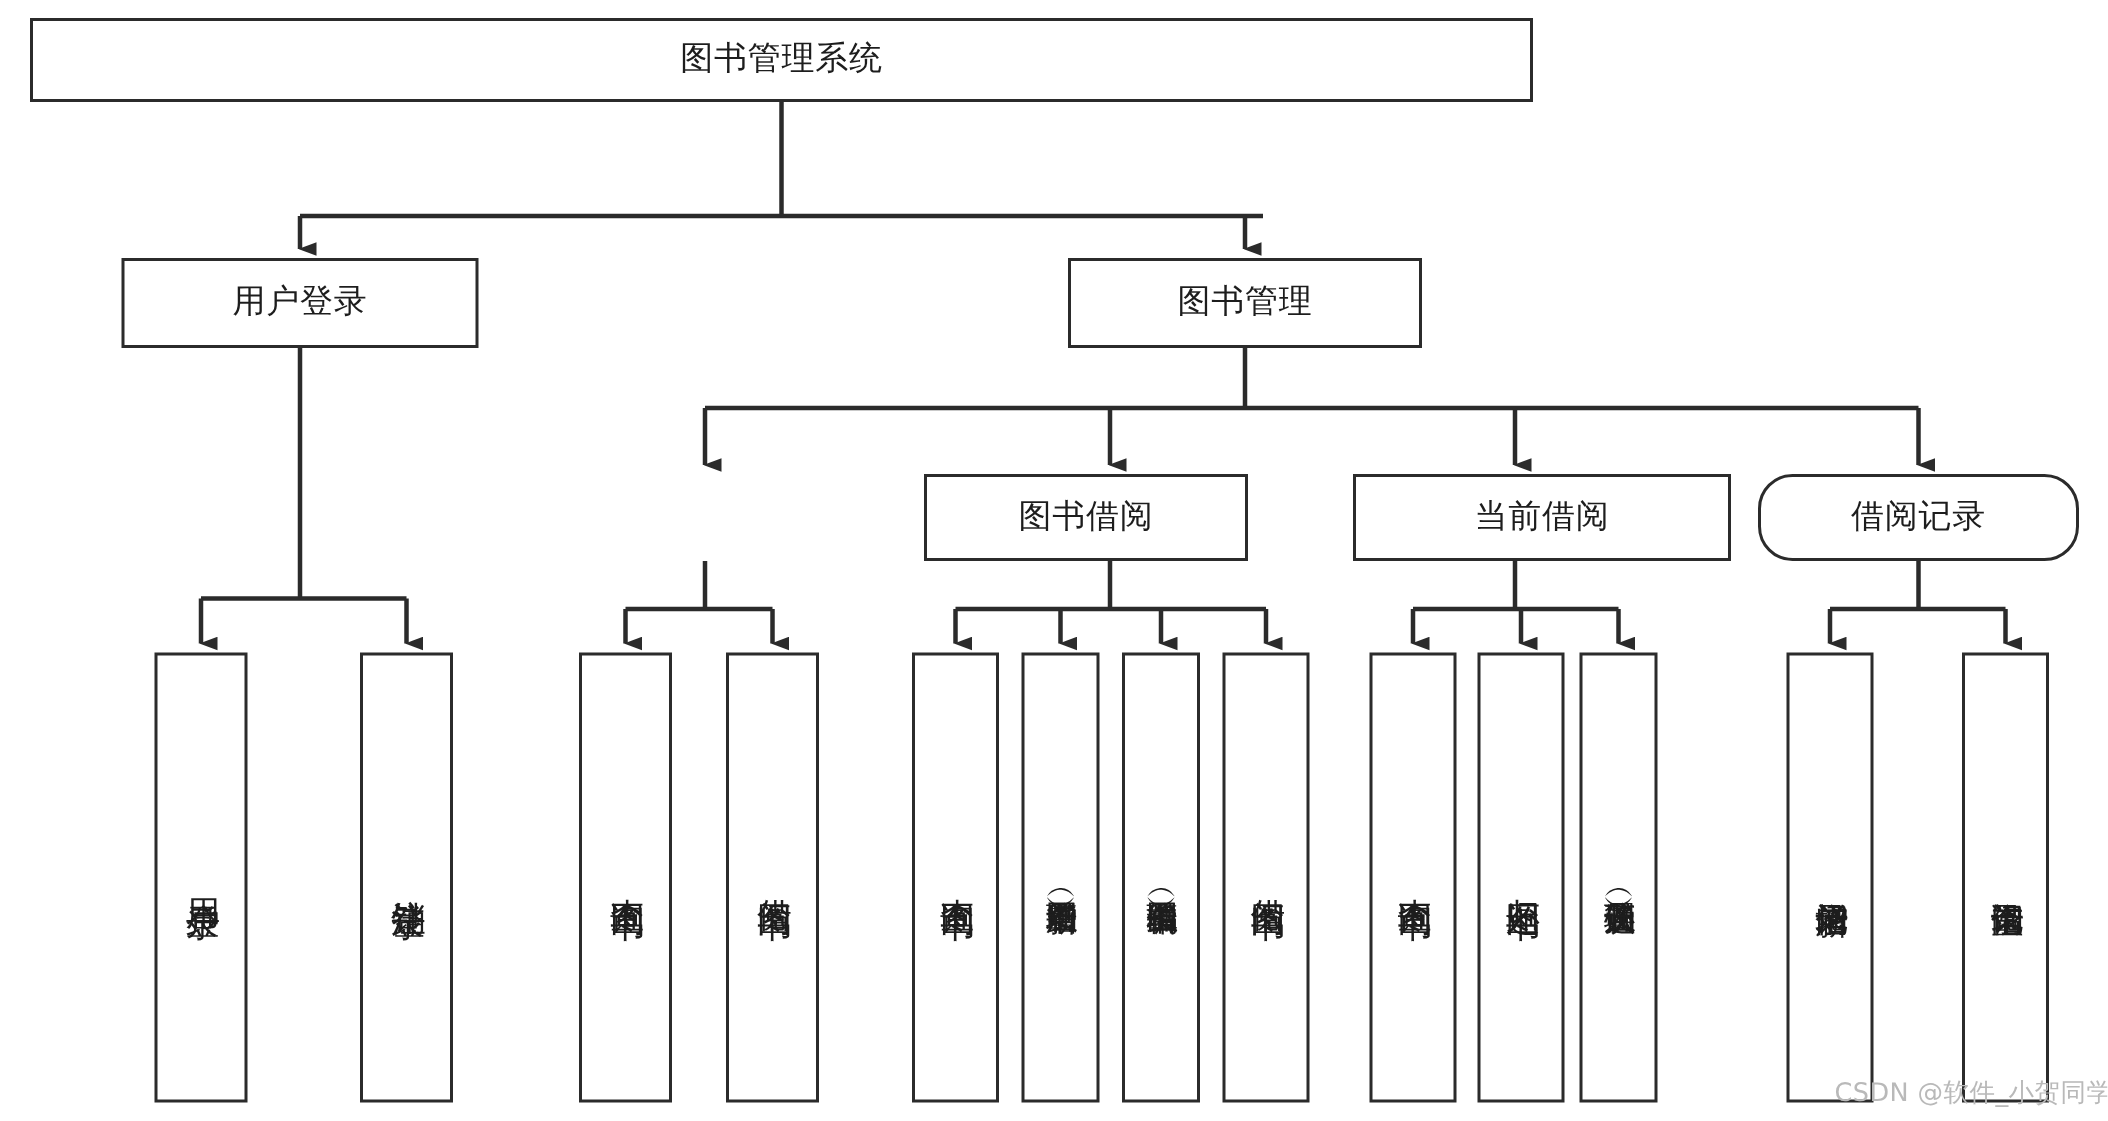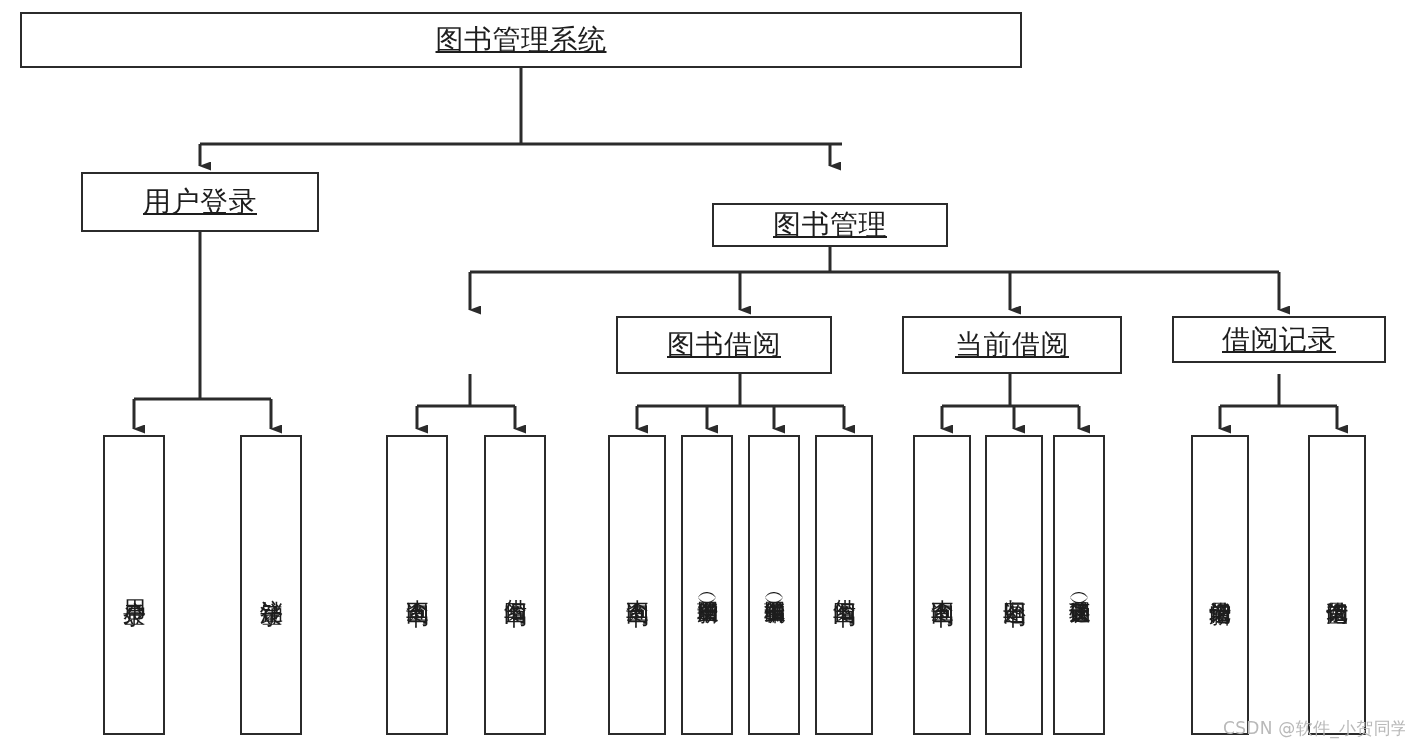--- a/index.html
+++ b/index.html
@@ -35,22 +35,21 @@
     overflow: hidden;
   }
   .node-label {
     color: #1d1d1d;
     line-height: 1.12;
     text-align: center;
     white-space: pre-wrap;
     letter-spacing: 0.5px;
   }
   .node-label.horizontal {
-    font-size: 28px;
-    text-decoration: underline;
+    font-size: 22px;
   }
   .node-label.vertical {
     writing-mode: vertical-rl;
     text-orientation: upright;
     font-size: 23px;
     letter-spacing: 2px;
   }
   .watermark {
     position: absolute;
     color: #b9b9b9;
@@ -127,31 +126,31 @@
     </g>
   </svg>
 
   <div class="node-box" style="left:20px; top:12px; width:1002px; height:56px;">
     <span class="node-label horizontal">图书管理系统</span>
   </div>
 
   <div class="node-box" style="left:81px; top:172px; width:238px; height:60px;">
     <span class="node-label horizontal">用户登录</span>
   </div>
-  <div class="node-box" style="left:712px; top:172px; width:236px; height:44px;margin-top:31px;">
+  <div class="node-box" style="left:712px; top:172px; width:236px; height:60px;">
     <span class="node-label horizontal">图书管理</span>
   </div>
 
   <div class="node-box" style="left:616px; top:316px; width:216px; height:58px;">
     <span class="node-label horizontal">图书借阅</span>
   </div>
-  <div class="node-box" style="left:902px; top:316px; width:220px; height:58px;">
+  <div class="node-box" style="left:902px; top:316px; width:252px; height:58px;">
     <span class="node-label horizontal">当前借阅</span>
   </div>
-  <div class="node-box" style="left:1172px; top:316px; width:214px; height:47px;">
+  <div class="node-box" style="left:1172px; top:316px; width:214px; height:58px;border-radius:23px;">
     <span class="node-label horizontal">借阅记录</span>
   </div>
 
   <div class="node-box" style="left:103px; top:435px; width:62px; height:300px;">
     <span class="node-label vertical">用户登录</span>
   </div>
   <div class="node-box" style="left:240px; top:435px; width:62px; height:300px;">
     <span class="node-label vertical">注销登录</span>
   </div>
 

